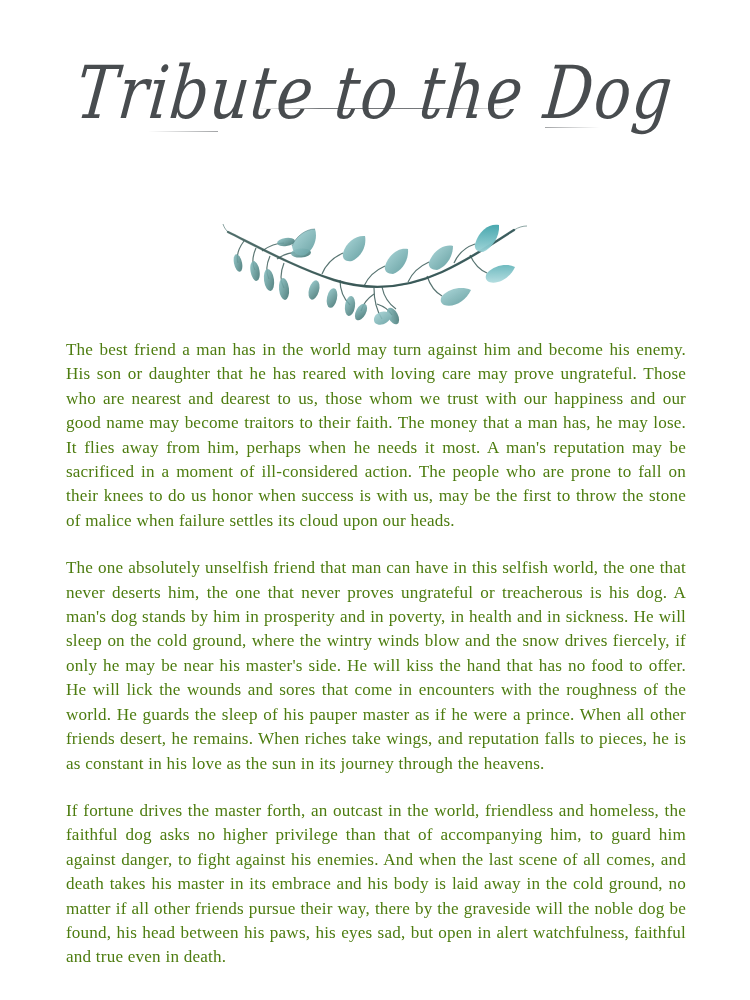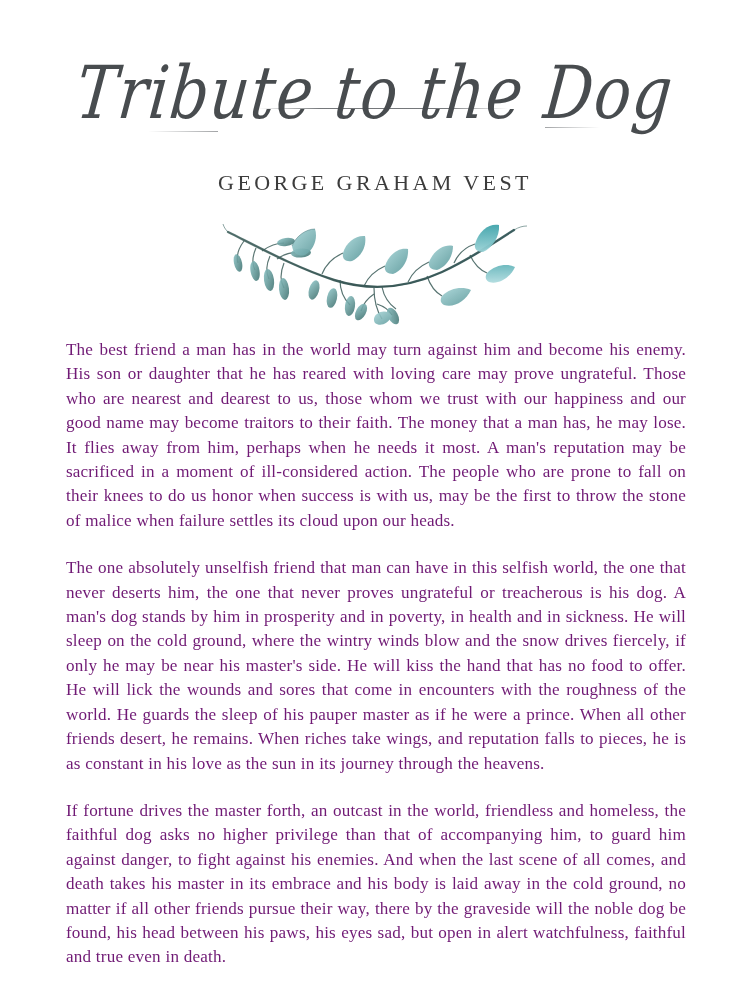--- a/index.html
+++ b/index.html
@@ -87,37 +87,36 @@
   }
   .body-text p {
     margin: 0 0 23px 0;
     font-family: "Liberation Serif", serif;
     font-size: 17.1px;
     line-height: 24.4px;
     text-align: justify;
     text-justify: inter-word;
     letter-spacing: 0.18px;
     word-spacing: 0.2px;
-    color: #701a75;
+    color: #4d7c0f;
   }
   .body-text p:last-child { margin-bottom: 16px; }
 </style>
 </head>
 <body>
 
 <div class="poster">
 
   <div class="title-block">
     <h1 class="poem-title">Tribute to the Dog</h1>
   </div>
   <div class="flourish a"></div>
   <div class="flourish b"></div>
   <div class="flourish c"></div>
 
-  <div class="author">GEORGE GRAHAM VEST</div>
 
   <div class="ornament">
     <svg viewBox="0 0 306 112" xmlns="http://www.w3.org/2000/svg" aria-hidden="true">
       <defs>
         <linearGradient id="lfA" x1="0" y1="0" x2="1" y2="1">
           <stop offset="0%" stop-color="#a9d6d8"></stop>
           <stop offset="100%" stop-color="#5e9a9c"></stop>
         </linearGradient>
         <linearGradient id="lfB" x1="0" y1="0" x2="1" y2="1">
           <stop offset="0%" stop-color="#8fc6c8"></stop>

